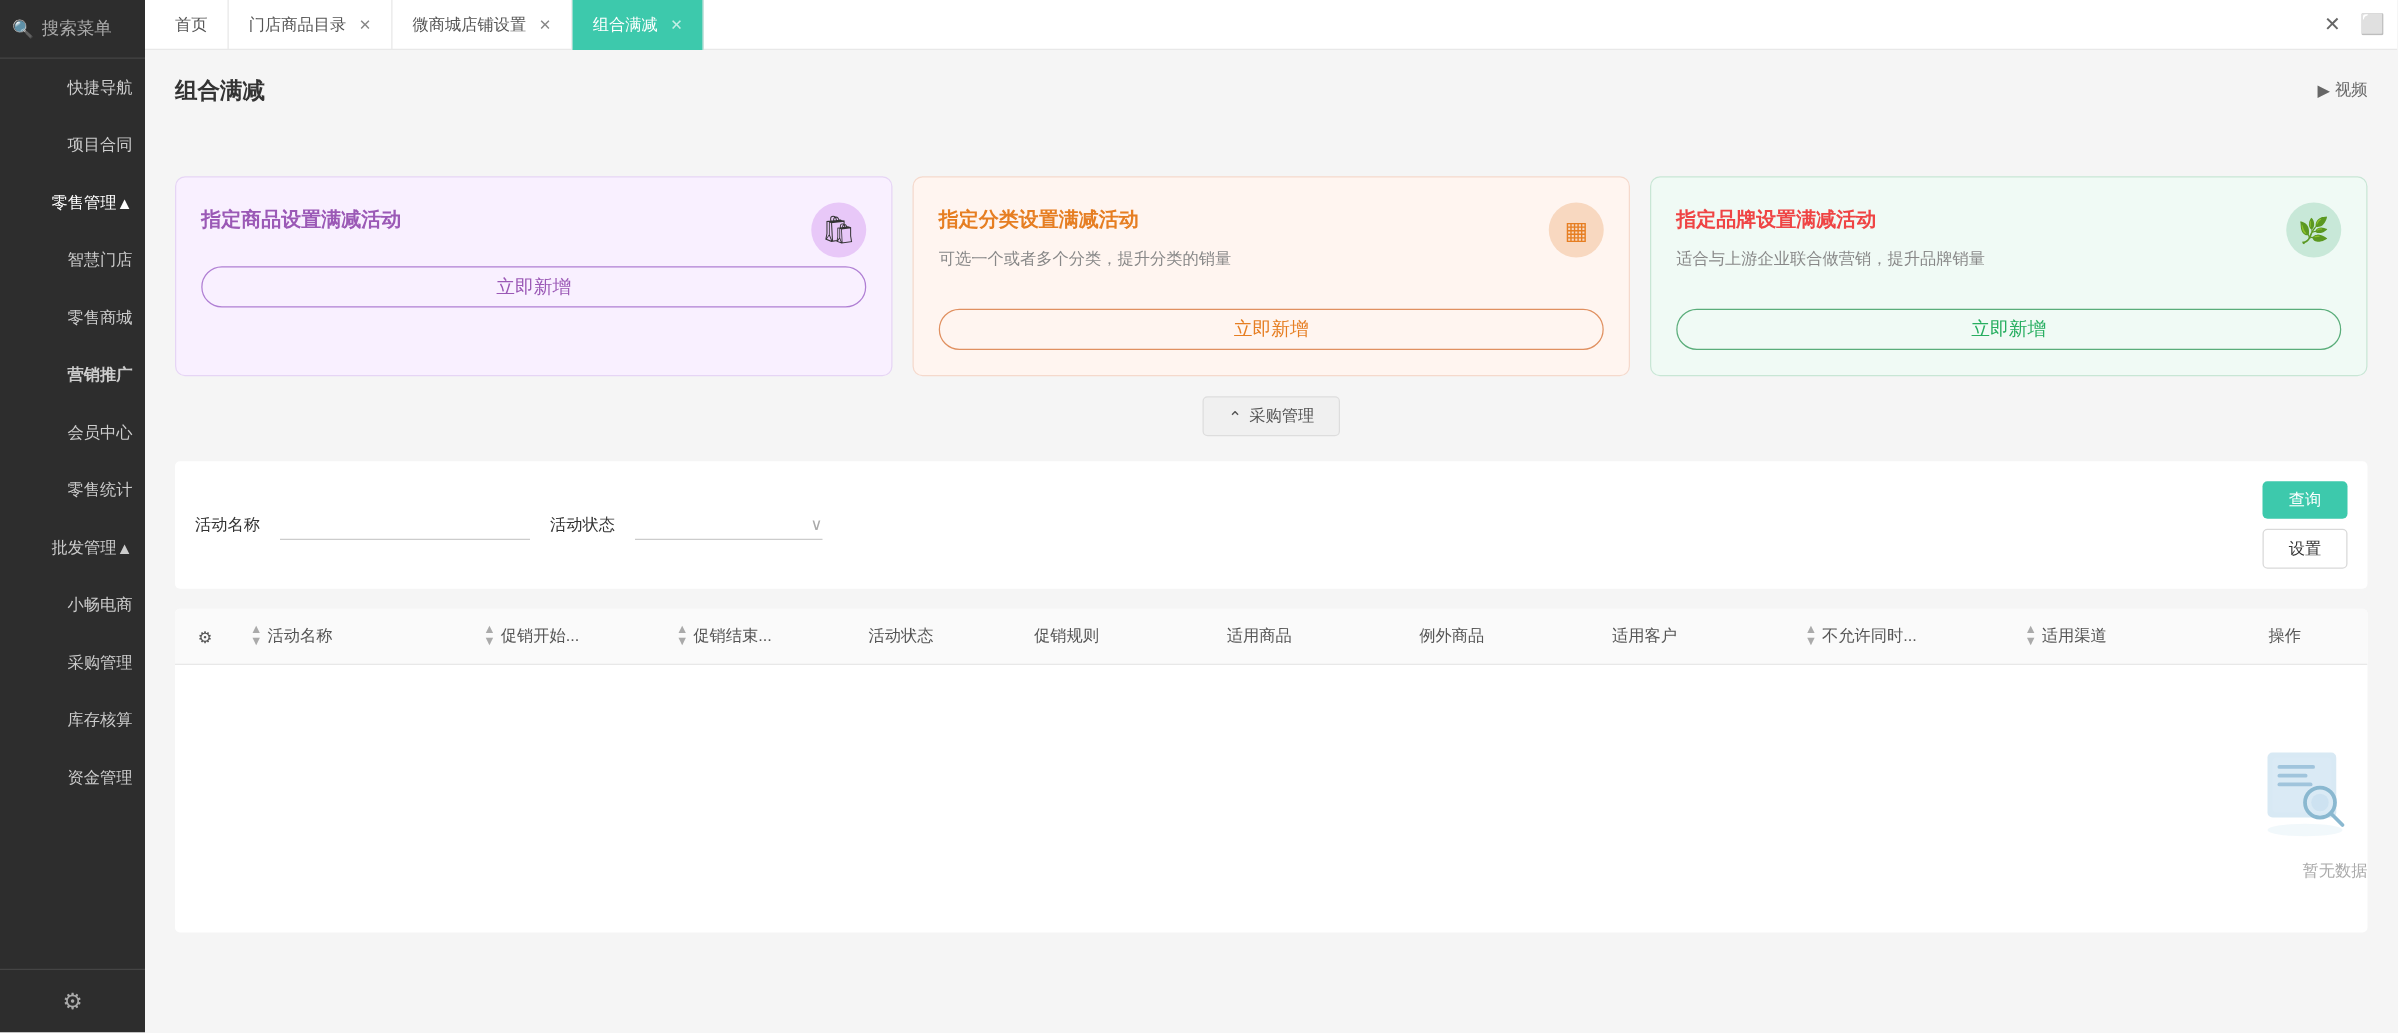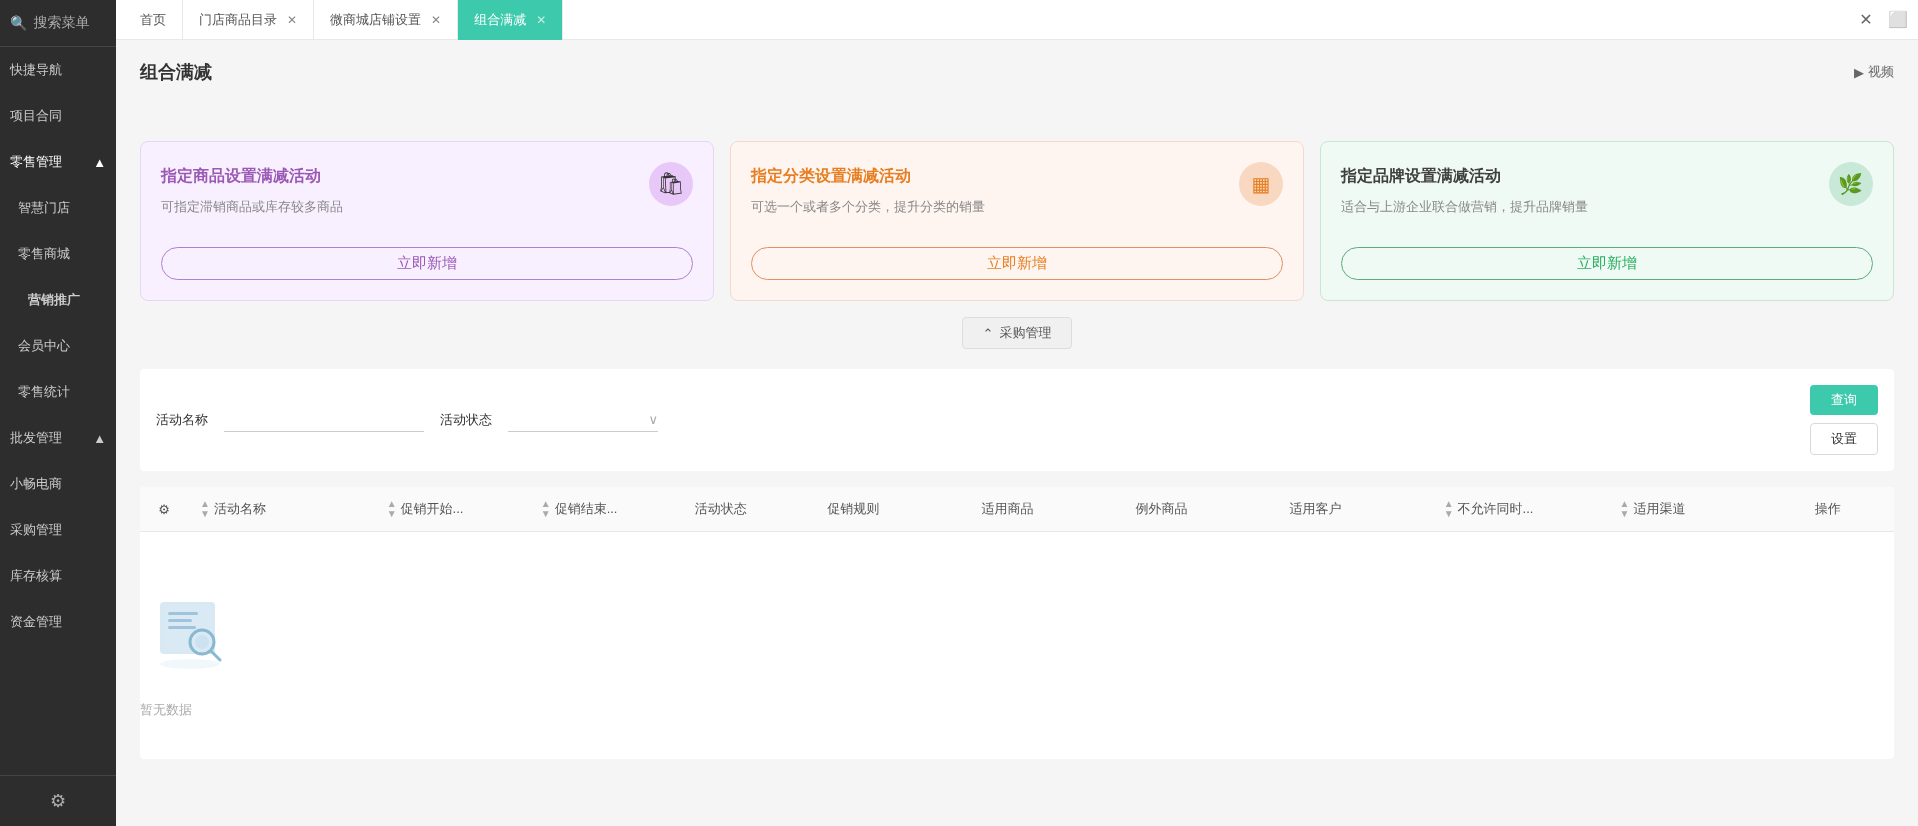--- a/index.html
+++ b/index.html
@@ -26,20 +26,21 @@
       gap: 6px;
     }
     .sidebar-item {
       padding: 14px 10px;
       font-size: 13px;
       color: #ccc;
       cursor: pointer;
       display: flex;
       align-items: center;
       justify-content: space-between;
+      text-align: right;
     }
     .sidebar-item.active { color: #fff; }
     .sidebar-item-label { flex: 1; }
     .sidebar-bottom {
       margin-top: auto;
       padding: 14px 10px;
       display: flex;
       justify-content: center;
       border-top: 1px solid #444;
     }
@@ -151,21 +152,21 @@
     .card-orange { background: #fff5f0; border: 1px solid #f5d9cc; }
     .card-green { background: #f0faf5; border: 1px solid #c8e6d5; }
 
     .card-title {
       font-size: 16px;
       font-weight: 600;
       margin-bottom: 10px;
     }
     .card-purple .card-title { color: #9b59b6; }
     .card-orange .card-title { color: #e67e22; }
-    .card-green .card-title { color: #404040; }
+    .card-green .card-title { color: #ef4444; }
 
     .card-desc {
       font-size: 13px;
       color: #888;
       line-height: 1.6;
       flex: 1;
     }
     .card-icon {
       position: absolute;
       top: 20px;
@@ -305,25 +306,24 @@
     .th-customer { flex: 1.2; }
     .th-notallow { flex: 1.4; }
     .th-channel { flex: 1.2; }
     .th-action { flex: 1; text-align: left; justify-content: center; }
 
     .sort-icon { font-size: 10px; color: #aaa; display: flex; flex-direction: column; line-height: 1; }
 
     .empty-area {
       display: flex;
       flex-direction: column;
-      align-items: flex-start;
+      align-items: flex-end;
       padding: 60px 0 40px;
       color: #aaa;
       font-size: 13px;
-      gap: 13px;
     }
     .empty-illustration {
       width: 100px;
       height: 80px;
       margin-bottom: 16px;
       position: relative;
     }
 
     
     .empty-svg { width: 100px; height: 80px; }
@@ -417,21 +417,20 @@
         <span>▶</span>
         <span>视频</span>
       </div>
     </div>
 
     <div class="activity-cards">
 
       <div class="card card-purple">
         <div class="card-title">指定商品设置满减活动</div>
         <div class="card-icon">🛍</div>
-        <div class="card-desc">可指定滞销商品或库存较多商品</div>
         <button class="card-btn">立即新增</button>
       </div>
 
       <div class="card card-orange">
         <div class="card-title">指定分类设置满减活动</div>
         <div class="card-icon" style="font-size:20px; color:#e67e22;">▦</div>
         <div class="card-desc">可选一个或者多个分类，提升分类的销量</div>
         <button class="card-btn">立即新增</button>
       </div>
 

